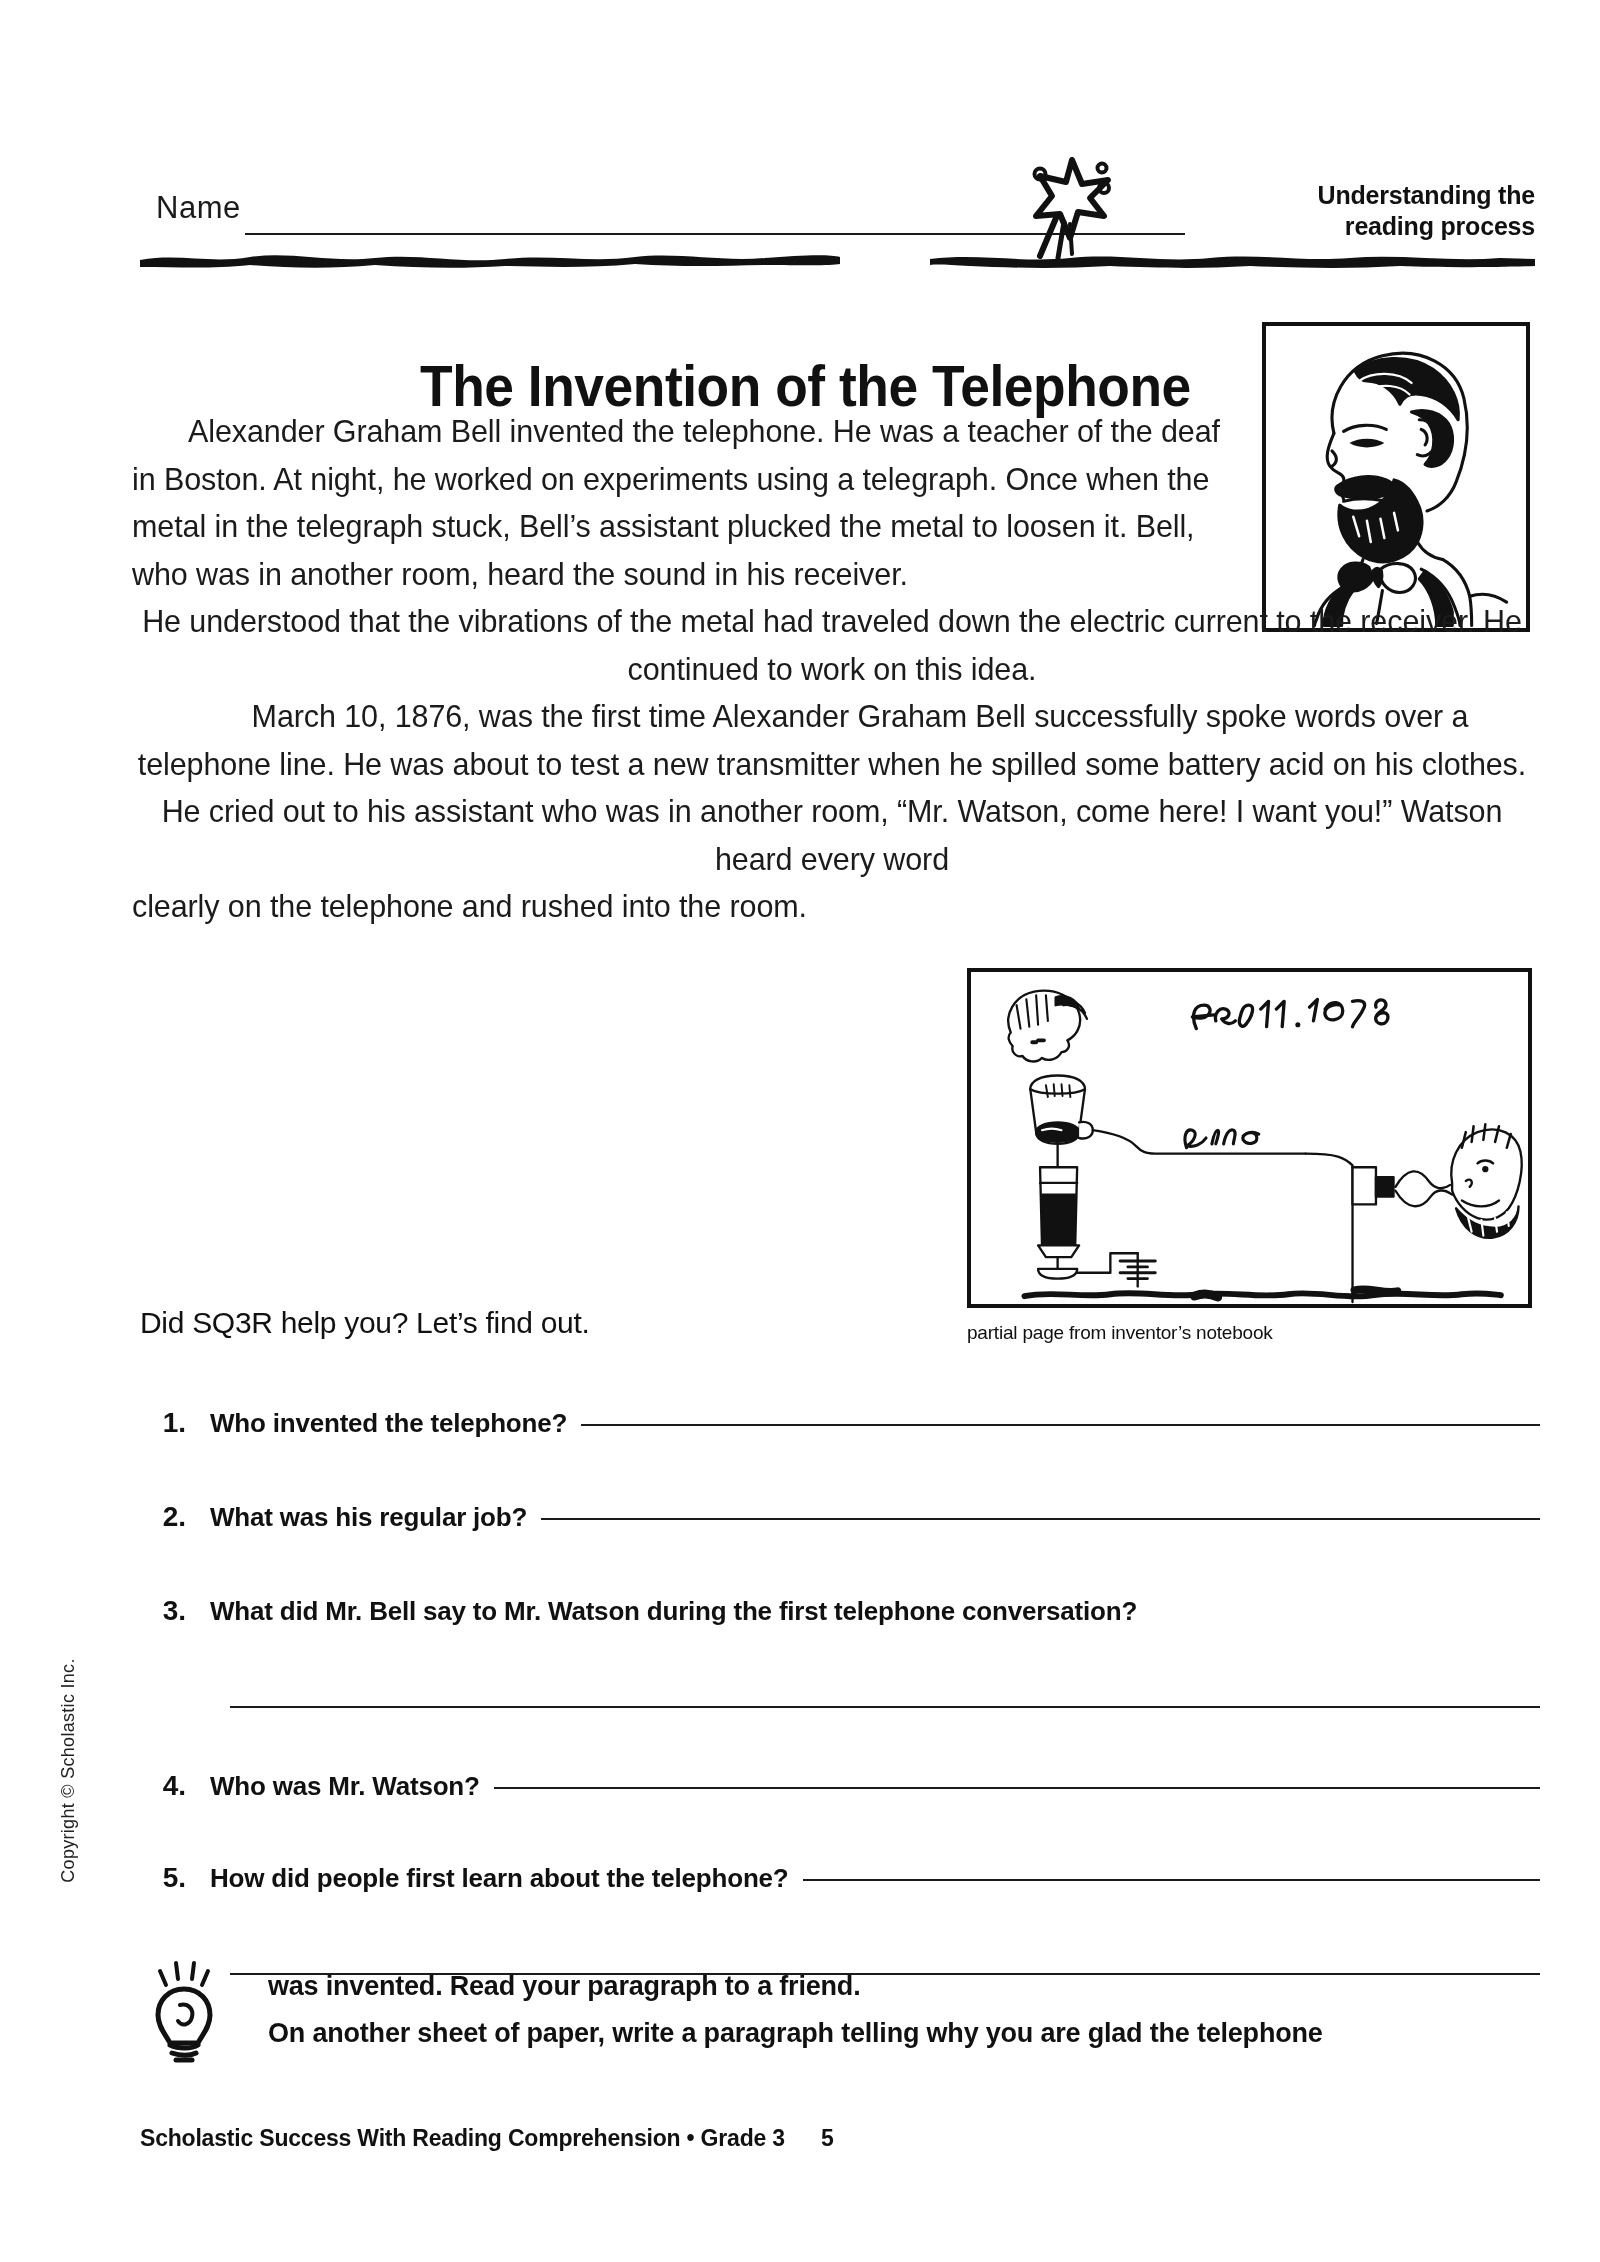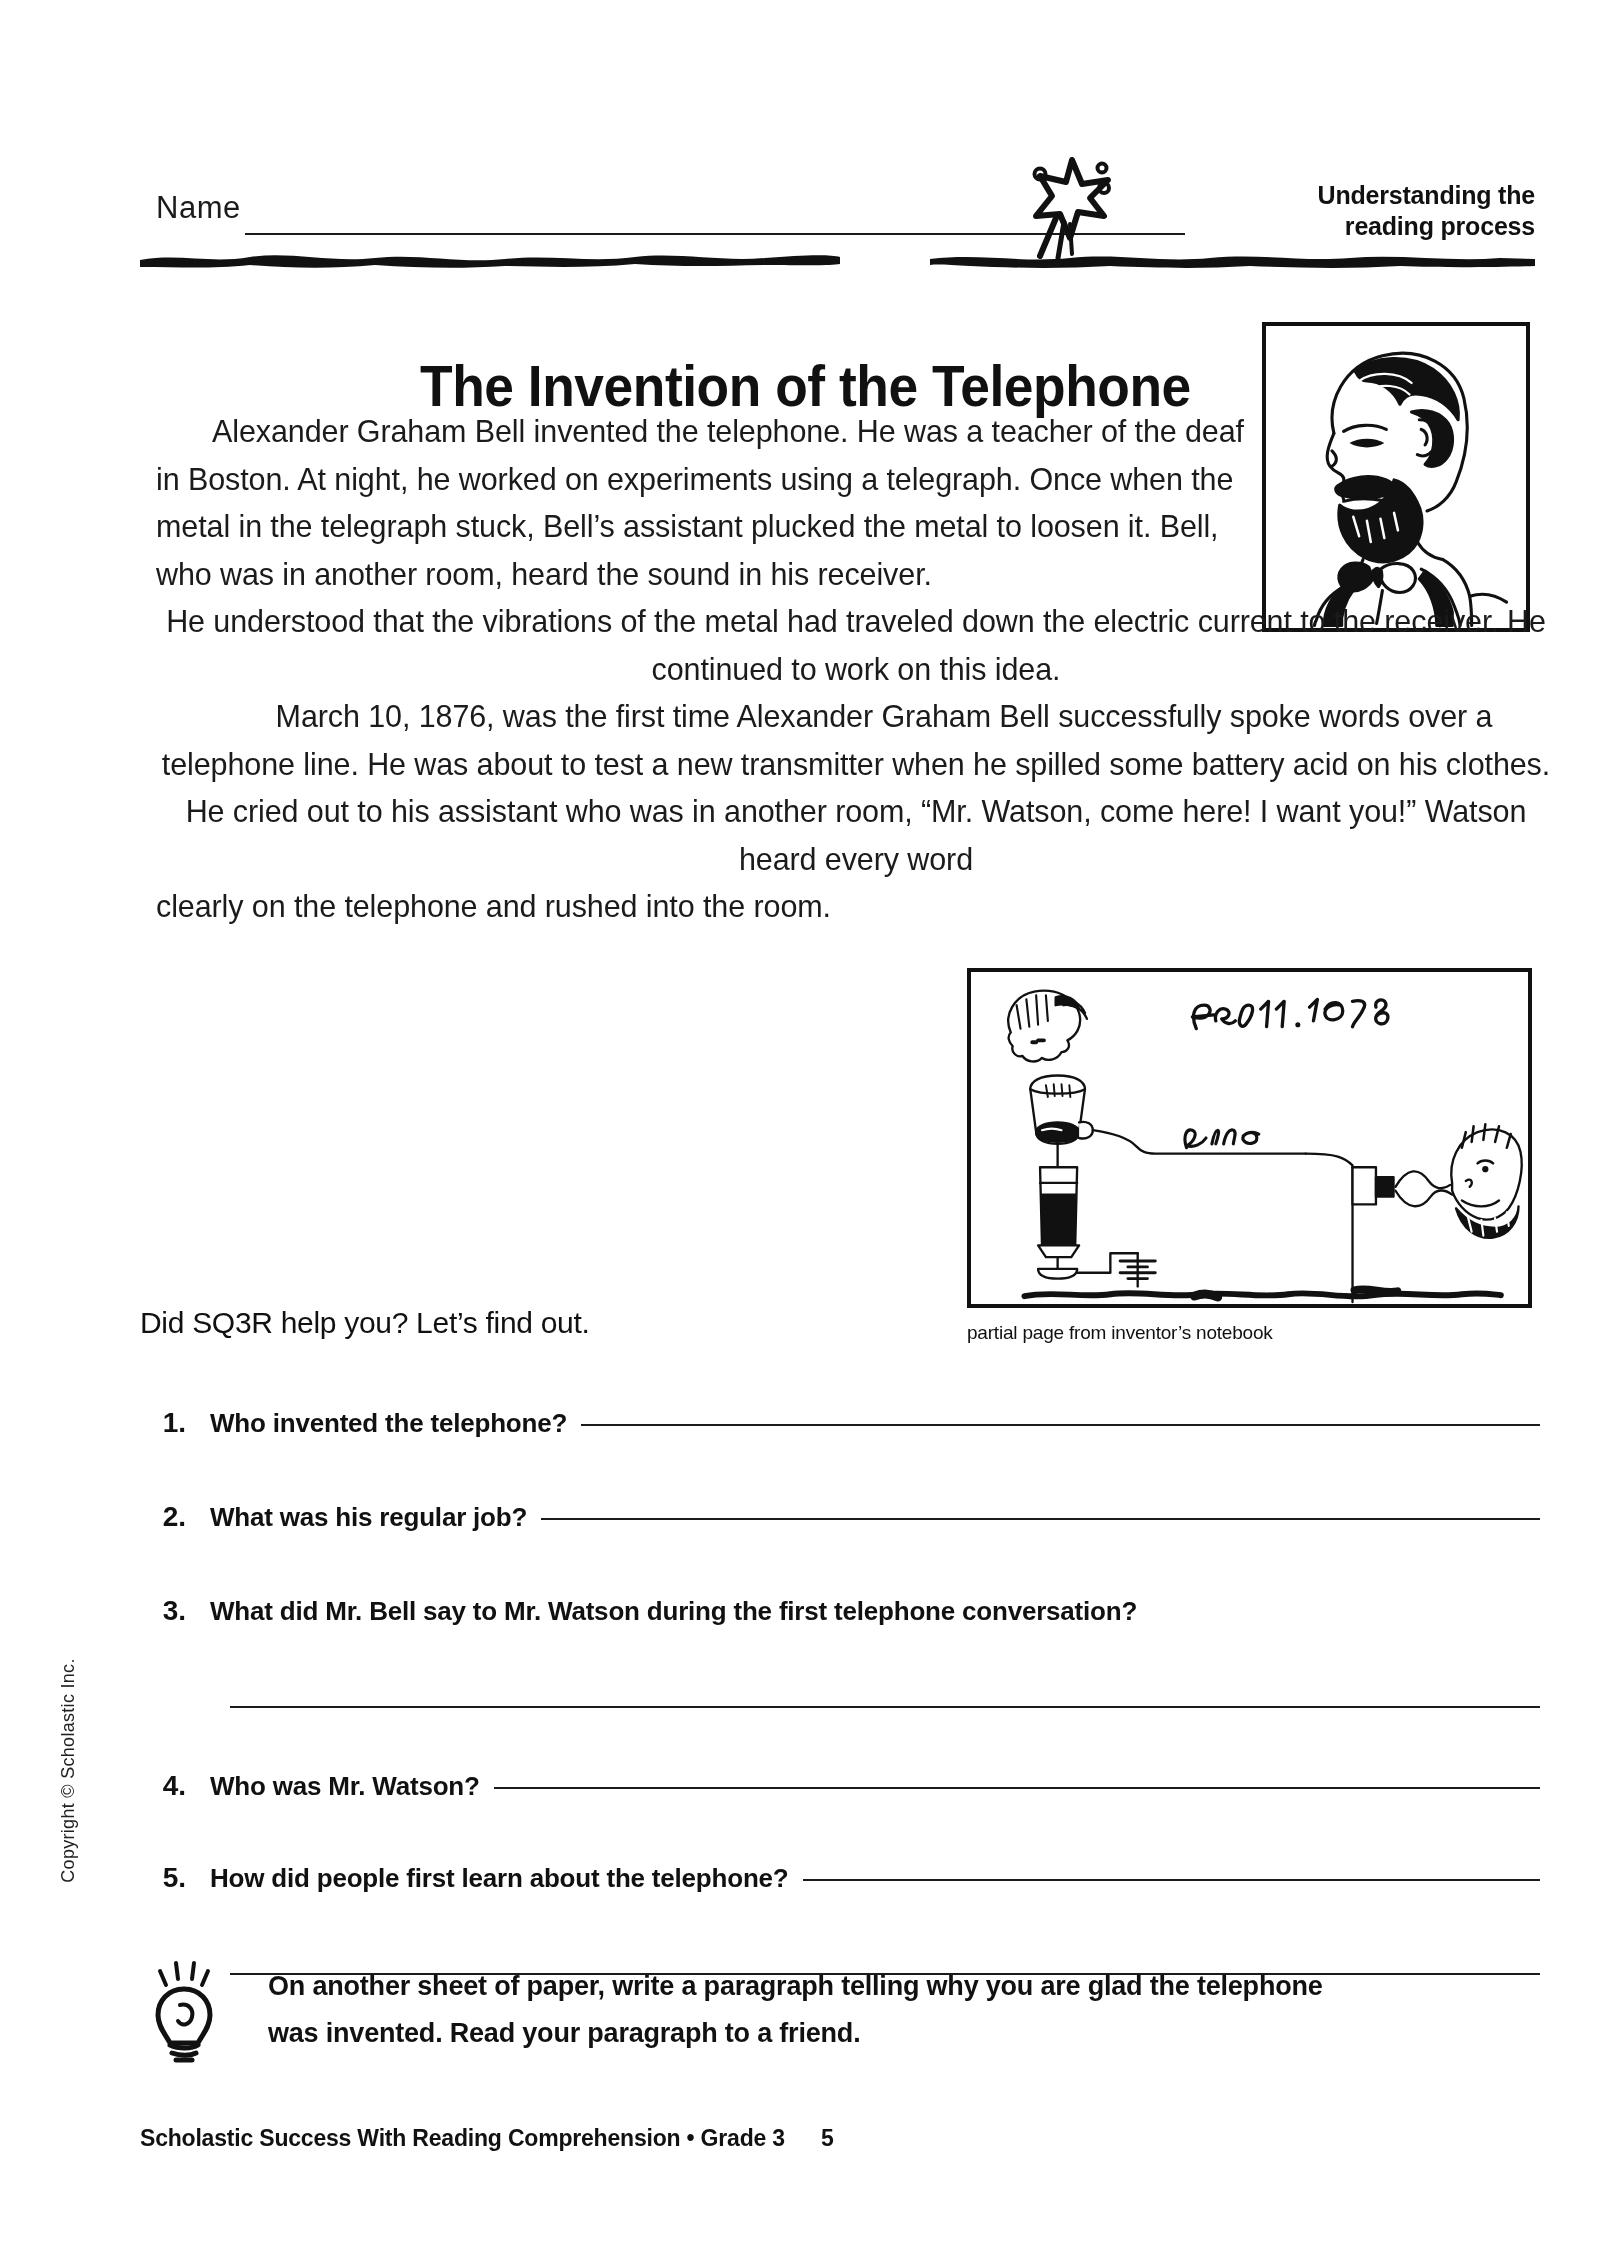--- a/index.html
+++ b/index.html
@@ -93,21 +93,21 @@
     height: 310px;
     border: 4px solid #111;
     background: #fff;
     box-sizing: border-box;
   }
   .portrait-frame svg { display: block; width: 100%; height: 100%; }
 
   
   .prose {
     position: absolute;
-    left: 156px;
+    left: 132px;
     top: 408px;
     width: 1400px;
     font-size: 30.5px;
     line-height: 47.5px;
     color: #1b1b1b;
     letter-spacing: -0.1px;
   }
   .prose p { margin: 0; }
   .prose .indent { text-indent: 56px; }
   .p-narrow { width: 1105px; }
@@ -499,21 +499,21 @@
         <path d="M38 34 C22 34 12 46 12 60 C12 72 20 80 24 88 L52 88
                  C56 80 64 72 64 60 C64 46 54 34 38 34 Z" stroke-width="5"></path>
         <path d="M34 50 C42 48 48 54 46 62 C44 70 36 72 32 66"></path>
         <path d="M24 90 C32 94 46 94 52 90" stroke-width="5"></path>
         <path d="M26 98 C34 101 44 101 50 98" stroke-width="5"></path>
         <path d="M30 105 L46 105" stroke-width="5"></path>
       </g>
     </svg>
   </div>
   <div class="tip-text">
+    <div>was invented. Read your paragraph to a friend.</div>
     <div>On another sheet of paper, write a paragraph telling why you are glad the telephone</div>
-    <div>was invented. Read your paragraph to a friend.</div>
   </div>
 </div>
 
 <div class="footer">
   <span>Scholastic Success With Reading Comprehension • Grade 3</span>
   <span class="pageno">5</span>
 </div>
 
 </body></html>

